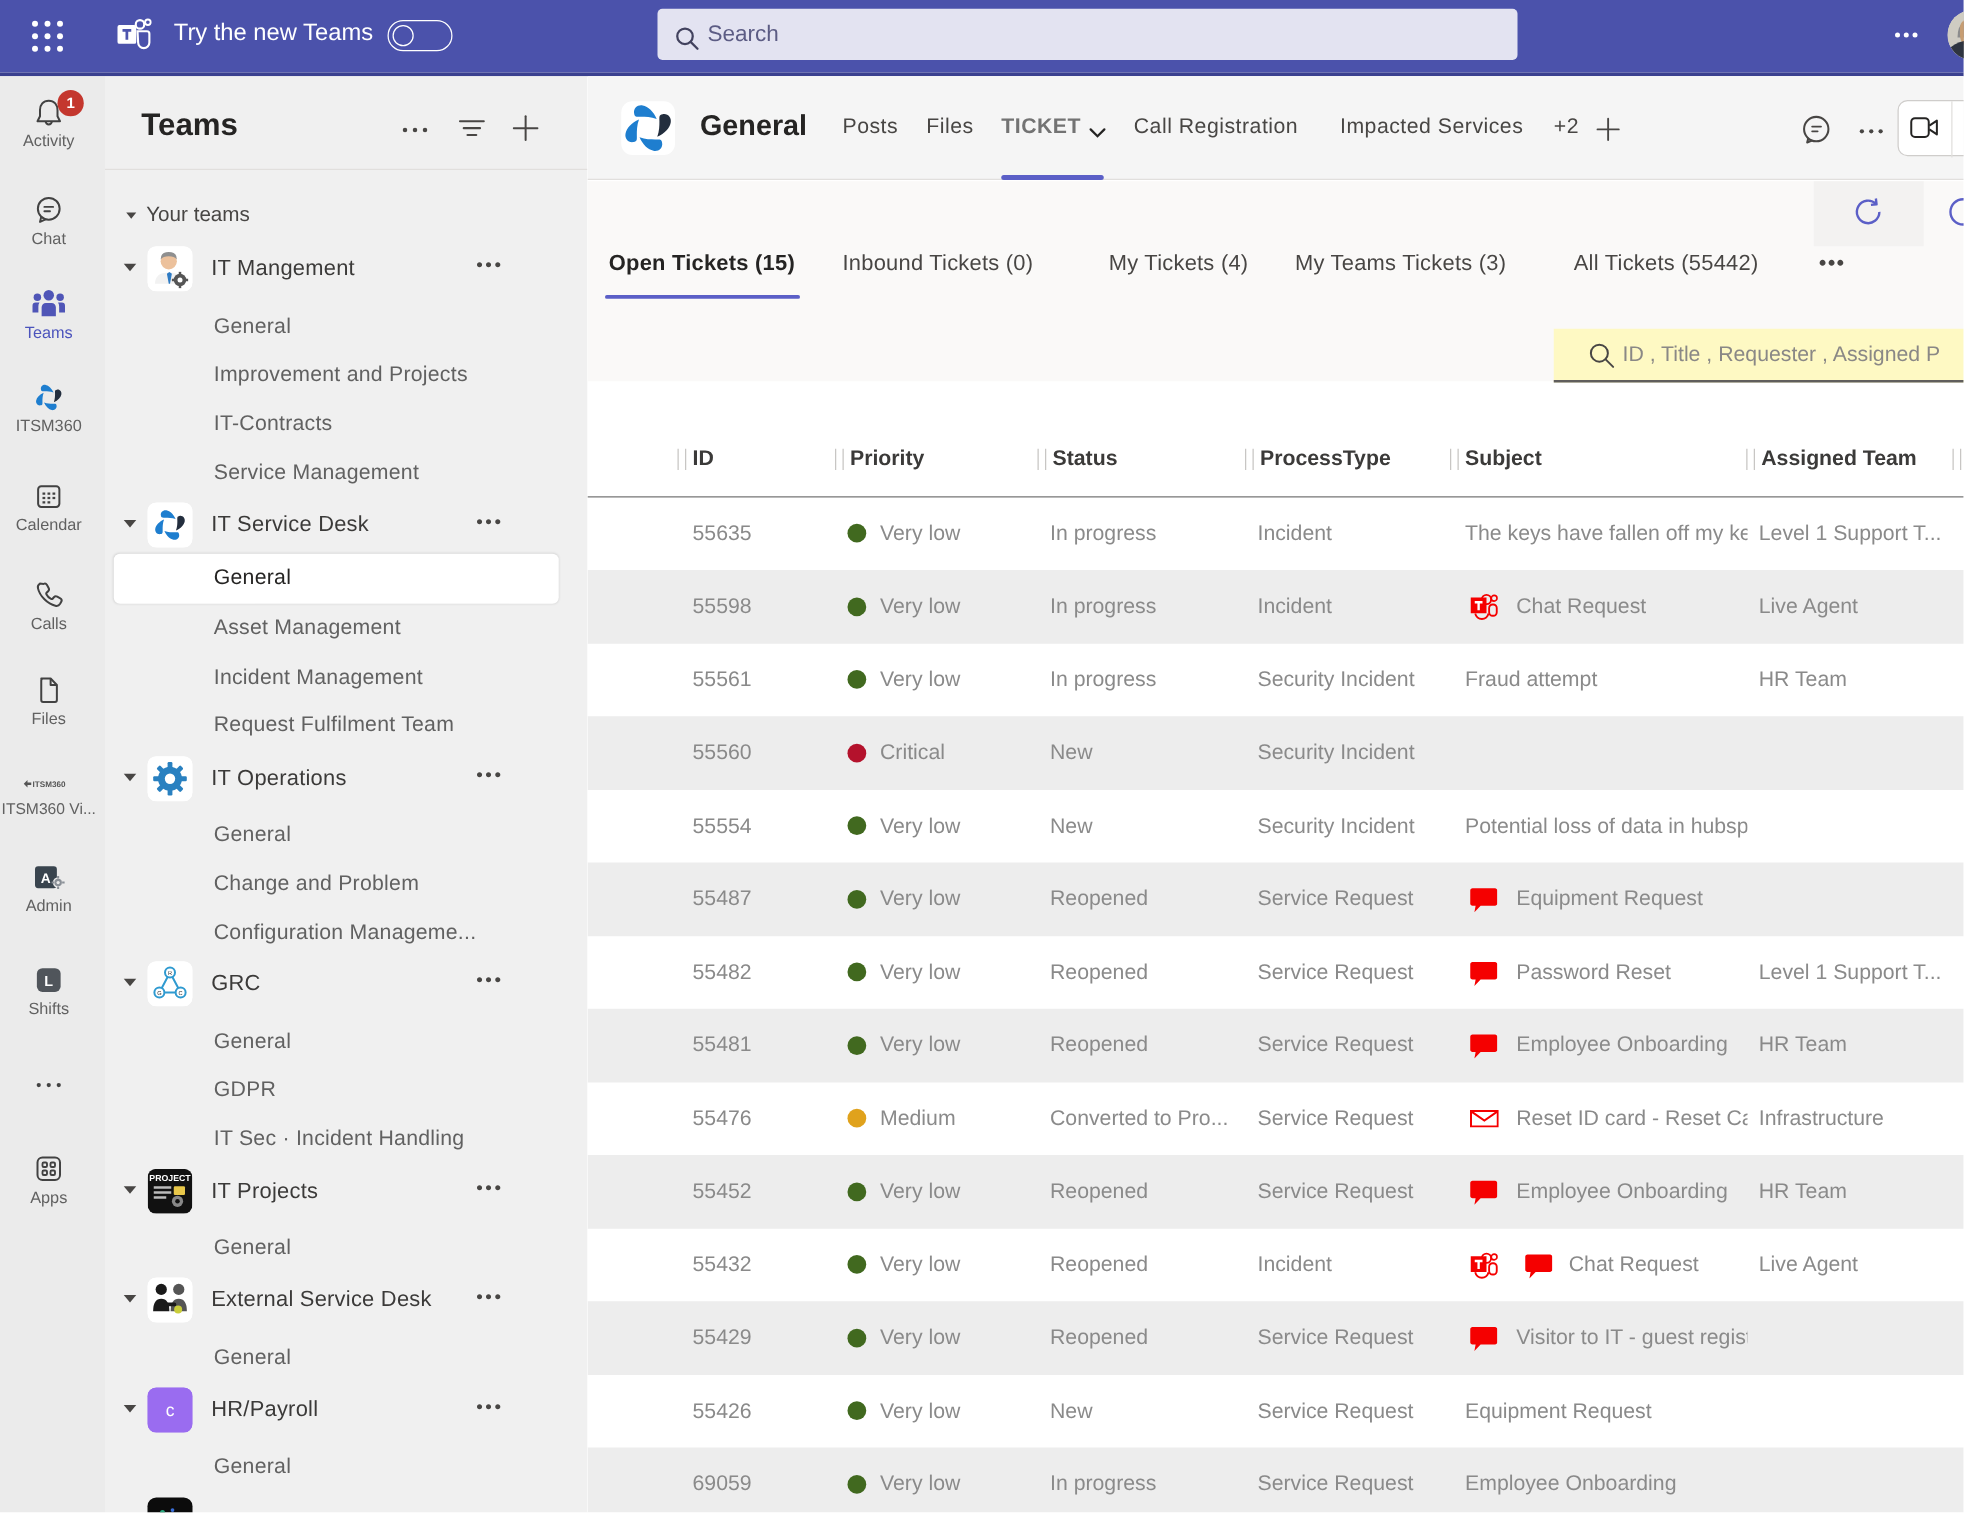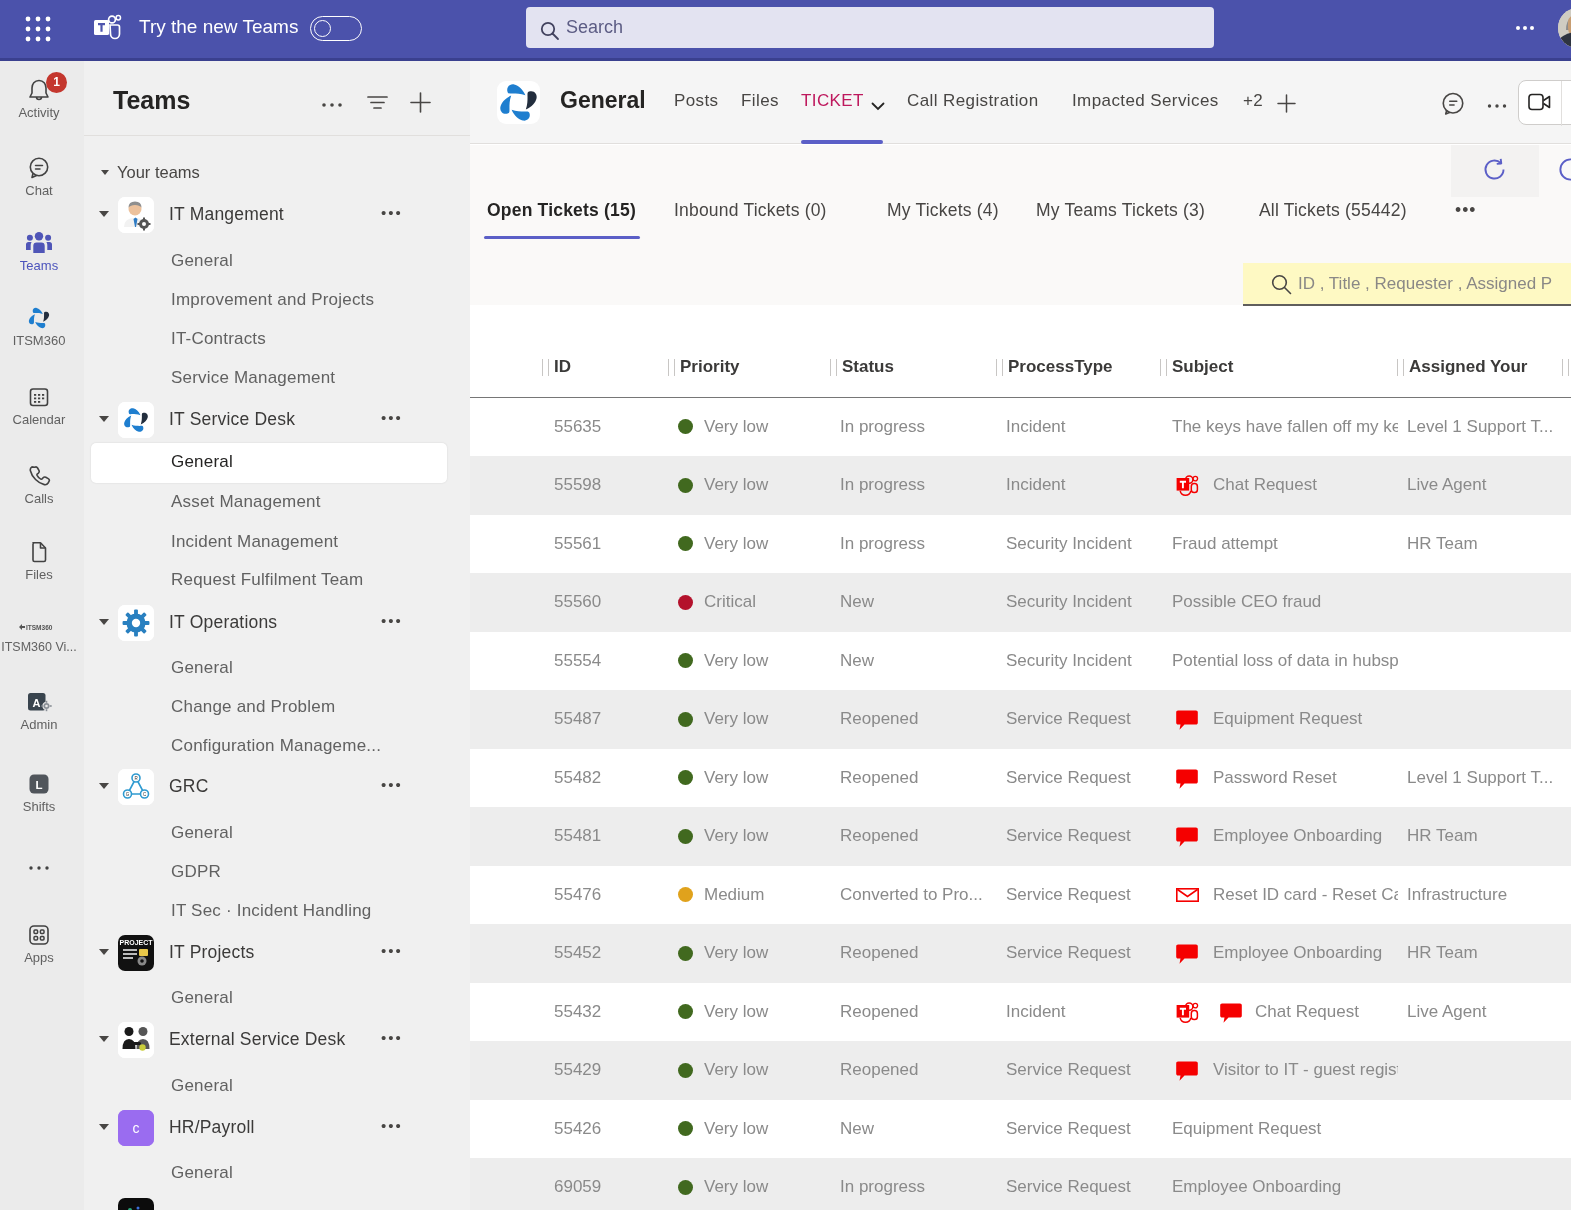--- a/index.html
+++ b/index.html
@@ -35,21 +35,21 @@
 .chan { position:absolute; left:87px; font-size:17px; line-height:20px; letter-spacing:0.2px; color:#616161; white-space:nowrap; }
 #selchan { position:absolute; left:7px; top:382px; width:356px; height:40px; background:#fff; border-radius:5px; box-shadow:0 0 2px rgba(0,0,0,.12); }
 #selchan span { position:absolute; left:80px; top:9px; letter-spacing:0.2px; font-size:17px; color:#252423; }
 
 
 #main { left:470px; top:61px; width:1101px; height:1149px; background:#fff; }
 #chanhead { position:absolute; left:0; top:0; width:1101px; height:83px; background:#f5f5f5; border-bottom:1px solid #e1dfdd; }
 #chanlogo { position:absolute; left:27px; top:20px; width:43px; height:43px; border-radius:9px; background:#fff; }
 #chantitle { position:absolute; left:90px; top:26px; font-size:23px; font-weight:bold; color:#252423; }
 .htab { position:absolute; top:30px; font-size:17px; letter-spacing:0.4px; color:#484644; white-space:nowrap; }
-#tickettab { font-weight:normal; color:#be185d; }
+#tickettab { font-weight:bold; color:#737373; }
 #ticketuline { position:absolute; left:331px; top:79px; width:82px; height:4px; border-radius:2px; background:#5b5fc7; }
 #hplus2 { left:773px; }
 
 
 #tabstrip { position:absolute; left:0; top:84px; width:1101px; height:160px; background:#faf9f8; }
 #refreshbox { position:absolute; left:981px; top:0px; width:88px; height:52px; background:#f3f2f1; }
 .ttab { position:absolute; top:55px; font-size:17.5px; letter-spacing:0.2px; color:#484644; white-space:nowrap; }
 #ttab1 { font-weight:bold; color:#252423; }
 #ttabuline { position:absolute; left:14px; top:91px; width:156px; height:3px; border-radius:2px; background:#5b5fc7; }
 #bigsearch { position:absolute; left:773px; top:118px; width:328px; height:43px; background:#fef9c3; border-bottom:2px solid #605e5c; }
@@ -512,21 +512,21 @@
         <span class="th" style="left:84px;">ID</span>
     <span class="hh" style="left:198px;"></span>
         <span class="th" style="left:210px;">Priority</span>
     <span class="hh" style="left:360px;"></span>
         <span class="th" style="left:372px;">Status</span>
     <span class="hh" style="left:526px;"></span>
         <span class="th" style="left:538px;">ProcessType</span>
     <span class="hh" style="left:690px;"></span>
         <span class="th" style="left:702px;">Subject</span>
     <span class="hh" style="left:927px;"></span>
-        <span class="th" style="left:939px;">Assigned Your</span>
+        <span class="th" style="left:939px;">Assigned Team</span>
     <span class="hh" style="left:1092px;"></span>
   </div>
 
   <div class="row" style="top:80.5px;">
         <span class="cell c-id">55635</span>
         <span class="dot dgreen"></span>
         <span class="cell c-pr">Very low</span>
         <span class="cell c-st">In progress</span>
         <span class="cell c-pt">Incident</span>
         <div class="su">
@@ -563,23 +563,20 @@
           <span class="txt txt0">Fraud attempt</span>
         </div>
         <span class="cell c-at">HR Team</span>
       </div>
   <div class="row g" style="top:256px;">
         <span class="cell c-id">55560</span>
         <span class="dot dred"></span>
         <span class="cell c-pr">Critical</span>
         <span class="cell c-st">New</span>
         <span class="cell c-pt">Security Incident</span>
-        <div class="su">
-          <span class="txt txt0">Possible CEO fraud</span>
-        </div>
       </div>
   <div class="row" style="top:314.5px;">
         <span class="cell c-id">55554</span>
         <span class="dot dgreen"></span>
         <span class="cell c-pr">Very low</span>
         <span class="cell c-st">New</span>
         <span class="cell c-pt">Security Incident</span>
         <div class="su">
           <span class="txt txt0">Potential loss of data in hubspot</span>
         </div>

